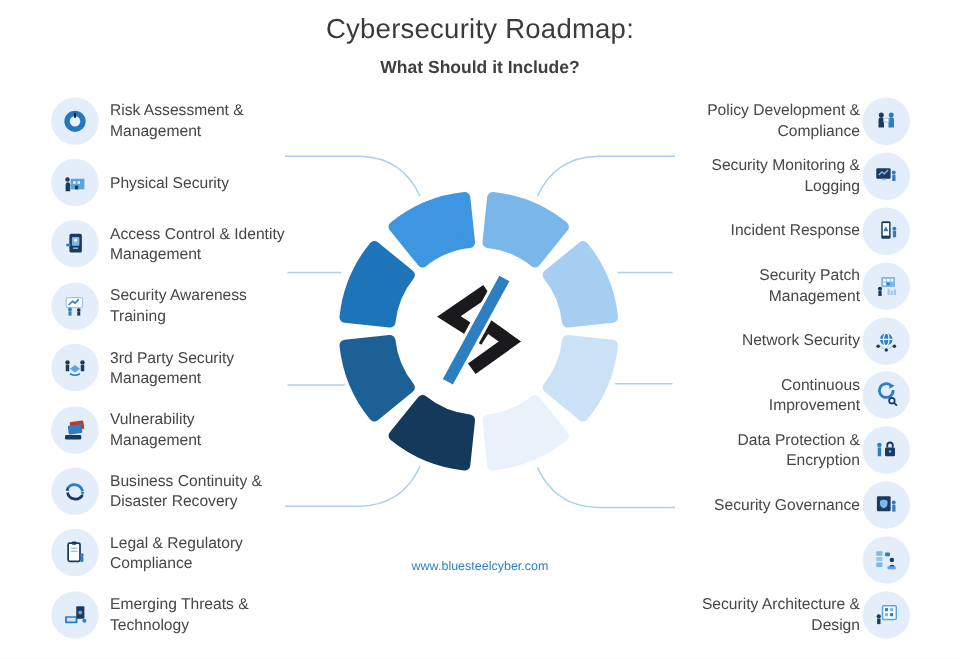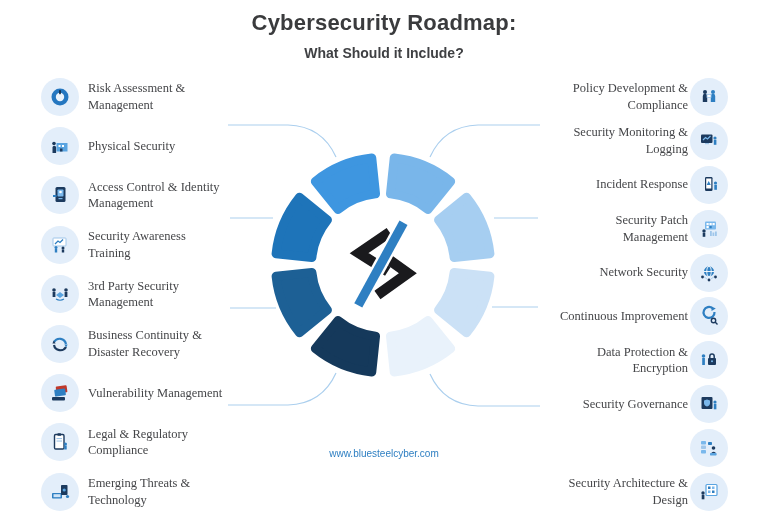--- a/index.html
+++ b/index.html
@@ -1,28 +1,28 @@
 <!DOCTYPE html>
 <html><head>
 <meta charset="utf-8">
 <style>
   html,body{margin:0;padding:0;background:#f2f2f2;font-family:"Liberation Sans",sans-serif;}
   .page{position:relative;width:768px;height:527px;background:#ffffff;overflow:hidden;margin:0 auto;}
   .hdr{position:absolute;top:10px;left:0;right:0;text-align:center;}
-  .title{font-size:22px;font-weight:bold;color:#3a3b3d;letter-spacing:.2px;margin:0;}
+  .title{font-size:22px;font-weight:normal;color:#3a3b3d;letter-spacing:.2px;margin:0;}
   .subtitle{font-size:14px;font-weight:bold;color:#3f4043;margin:9px 0 12px 0;}
   .col{position:absolute;display:flex;flex-direction:column;}
   .col.left{left:41px;top:72px;}
   .col.right{right:40px;top:75px;}
   .item{display:flex;align-items:center;}
   .col.left .item{height:49.4px;}
   .col.right .item{height:43.9px;flex-direction:row-reverse;}
   .icon-circle{width:38px;height:38px;border-radius:50%;background:#e3eefa;display:flex;align-items:center;justify-content:center;flex:0 0 38px;}
   .icon-circle svg{width:24px;height:24px;display:block;}
-  .label{font-size:12.5px;line-height:1.32;color:#454649;font-family:Liberation Serif, serif;}
+  .label{font-size:12.5px;line-height:1.32;color:#454649;}
   .col.left .label{margin-left:9px;width:142px;text-align:left;}
   .col.right .label{margin-right:2px;width:134px;text-align:right;}
   .center-svg{position:absolute;left:0;top:0;width:768px;height:527px;pointer-events:none;}
   .website{position:absolute;left:0;right:0;top:448px;text-align:center;font-size:10px;color:#2e7fc2;text-decoration:none;pointer-events:auto;}
 </style>
 </head>
 <body>
 
 <div class="page">
 
@@ -94,38 +94,38 @@
             <path d="M8 13l4-3 4 3-4 3z" fill="#5aa4e0"></path>
             <path d="M8 17q4 2.5 8 0" stroke="#2e7fc2" fill="none" stroke-width="1.2"></path>
           </svg>
         </span>
     <span class="label">3rd Party Security Management</span>
   </div>
 
   <div class="item">
     <span class="icon-circle">
           <svg viewBox="0 0 24 24">
+            <rect x="8" y="5" width="11" height="7" rx="1" fill="#c0392b" transform="rotate(-8 13 8)"></rect>
+            <rect x="6.5" y="8" width="11" height="7" rx="1" fill="#2e7fc2" transform="rotate(-8 12 11)"></rect>
+            <rect x="4" y="16" width="13" height="3.5" rx="1" fill="#1c3a5e"></rect>
+          </svg>
+        </span>
+    <span class="label">Vulnerability Management</span>
+  </div>
+
+  <div class="item">
+    <span class="icon-circle">
+          <svg viewBox="0 0 24 24">
             <path d="M6 10a6.5 6.5 0 0 1 12 2" stroke="#2e7fc2" stroke-width="2.2" fill="none"></path>
             <polygon points="19.6,12.6 16.4,12.4 18.2,15.4" fill="#2e7fc2"></polygon>
             <path d="M18 15a6.5 6.5 0 0 1-12-2" stroke="#1c3a5e" stroke-width="2.2" fill="none"></path>
             <polygon points="4.4,11.4 7.6,11.6 5.8,8.6" fill="#1c3a5e"></polygon>
           </svg>
         </span>
     <span class="label">Business Continuity &amp; Disaster Recovery</span>
-  </div>
-
-  <div class="item">
-    <span class="icon-circle">
-          <svg viewBox="0 0 24 24">
-            <rect x="8" y="5" width="11" height="7" rx="1" fill="#c0392b" transform="rotate(-8 13 8)"></rect>
-            <rect x="6.5" y="8" width="11" height="7" rx="1" fill="#2e7fc2" transform="rotate(-8 12 11)"></rect>
-            <rect x="4" y="16" width="13" height="3.5" rx="1" fill="#1c3a5e"></rect>
-          </svg>
-        </span>
-    <span class="label">Vulnerability Management</span>
   </div>
 
   <div class="item">
     <span class="icon-circle">
           <svg viewBox="0 0 24 24">
             <rect x="6.5" y="4.5" width="9.5" height="14.5" rx="1.2" fill="#fff" stroke="#1c3a5e" stroke-width="1.4"></rect>
             <rect x="9.5" y="3.2" width="3.5" height="2.6" rx="0.6" fill="#1c3a5e"></rect>
             <rect x="8.5" y="8" width="5.5" height="1.1" fill="#9fc6ea"></rect>
             <rect x="8.5" y="10.5" width="5.5" height="1.1" fill="#9fc6ea"></rect>
             <circle cx="17.5" cy="14" r="1.5" fill="#2e7fc2"></circle>

